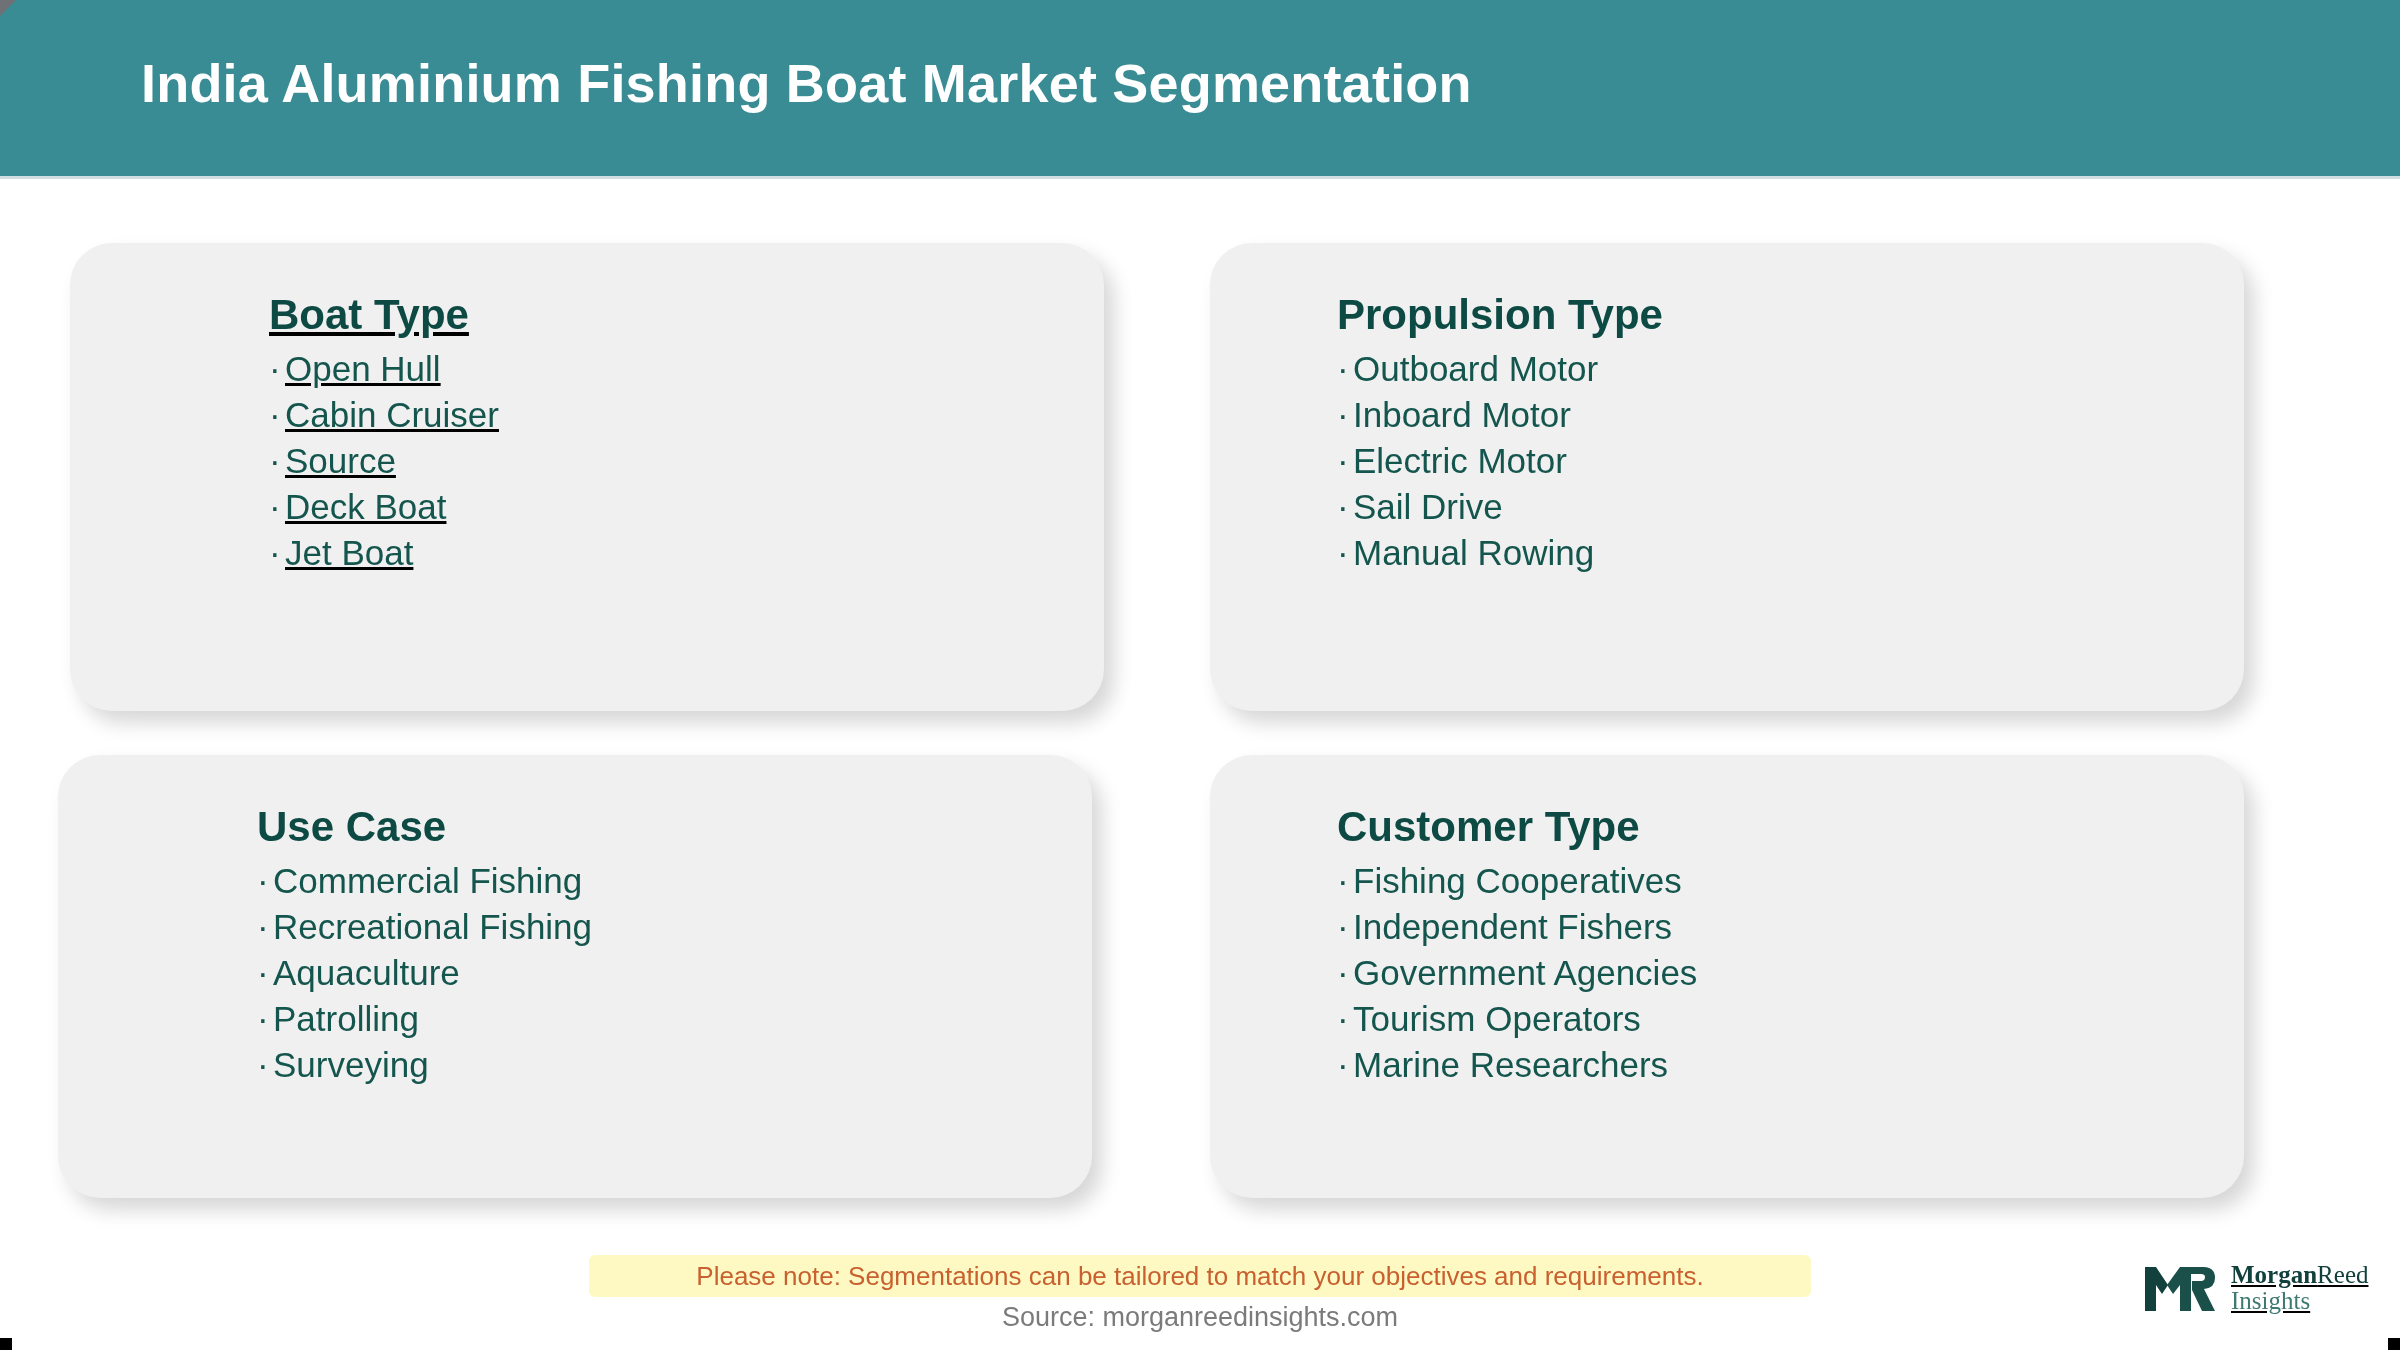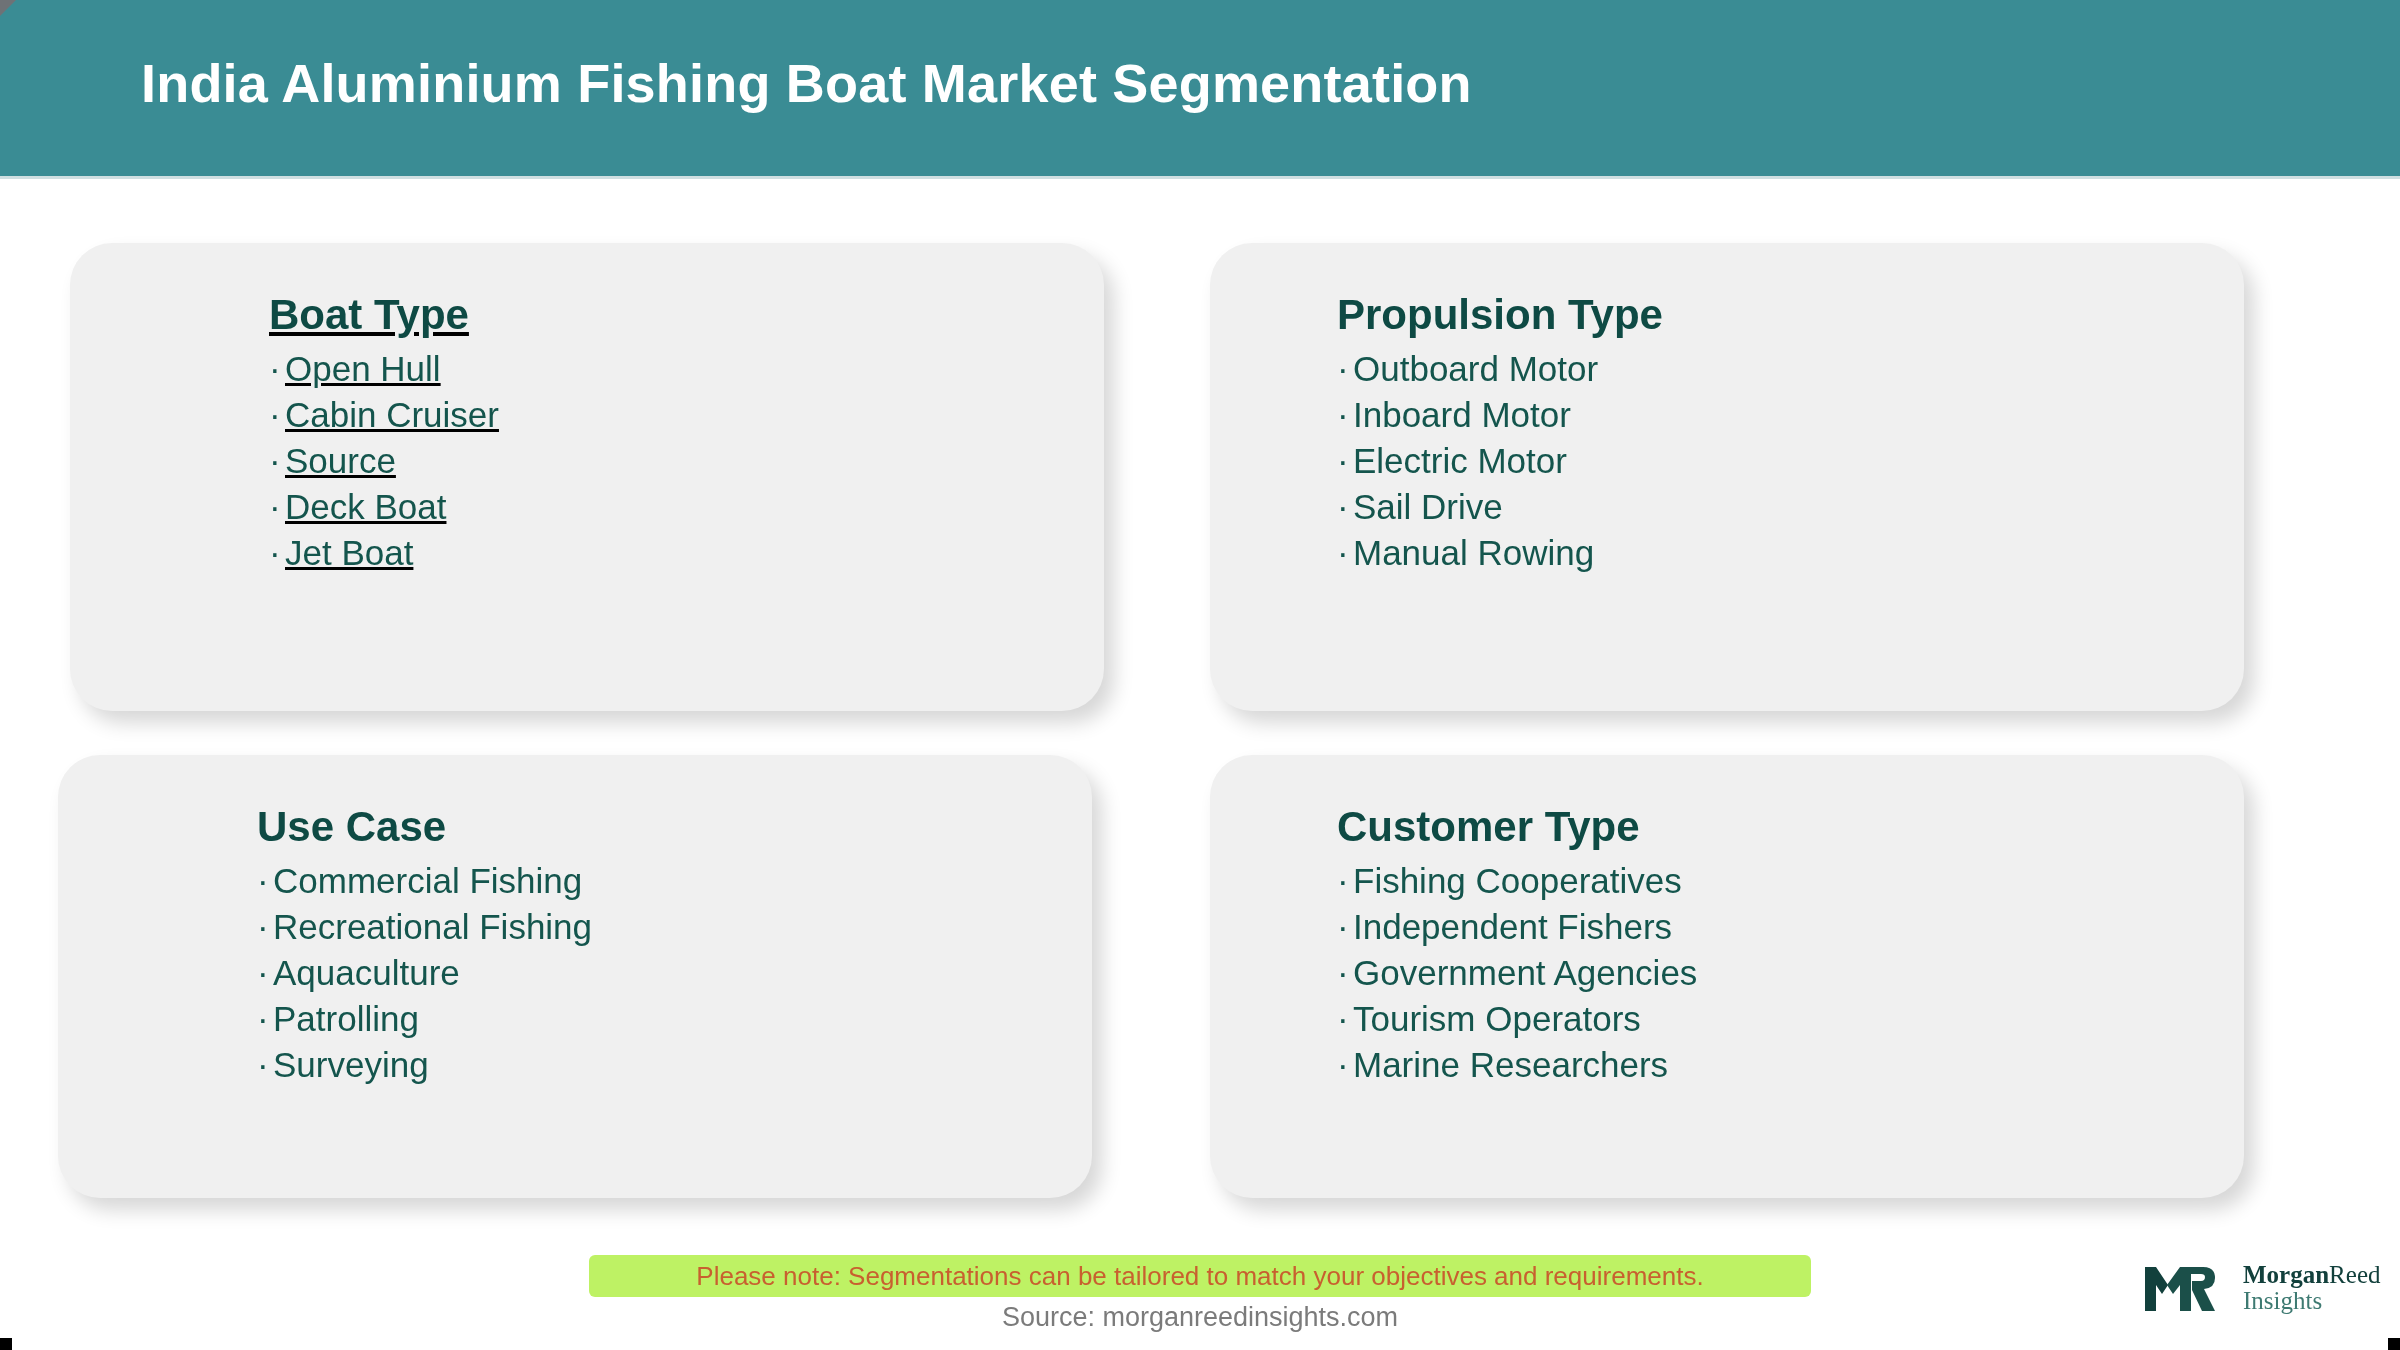--- a/index.html
+++ b/index.html
@@ -118,21 +118,21 @@
     color: #14554d;
   }
 
   
   .note-badge {
     position: absolute;
     left: 589px;
     top: 1255px;
     width: 1222px;
     height: 42px;
-    background: #bef264;
+    background: #fef9c3;
     border-radius: 6px;
     display: flex;
     align-items: center;
     justify-content: center;
     box-sizing: border-box;
   }
   .note-text {
     color: #c8602f;
     font-size: 26px;
     line-height: 1;
@@ -149,21 +149,22 @@
     line-height: 1;
   }
 
   
   .logo {
     position: absolute;
     left: 2143px;
     top: 1262px;
     display: flex;
     align-items: center;
-    gap: 26px;
+    gap: 14px;
+    text-decoration: underline;
   }
   .logo-mark { display: block; }
   .logo-words {
     display: flex;
     flex-direction: column;
     justify-content: center;
     line-height: 1.02;
   }
   .logo-line1 {
     font-family: "Liberation Serif", "DejaVu Serif", serif;

